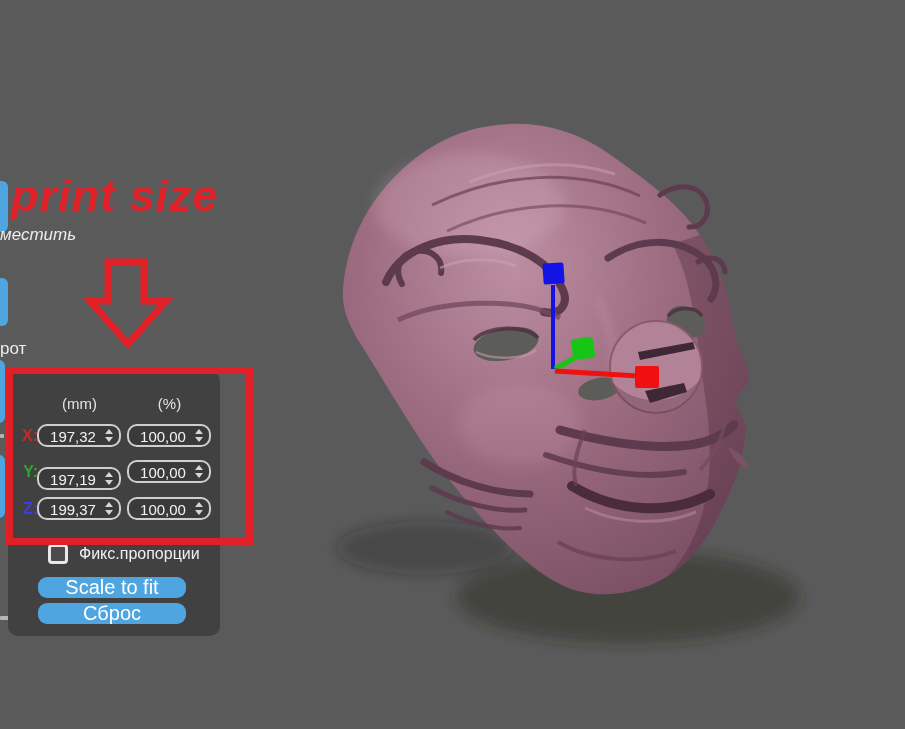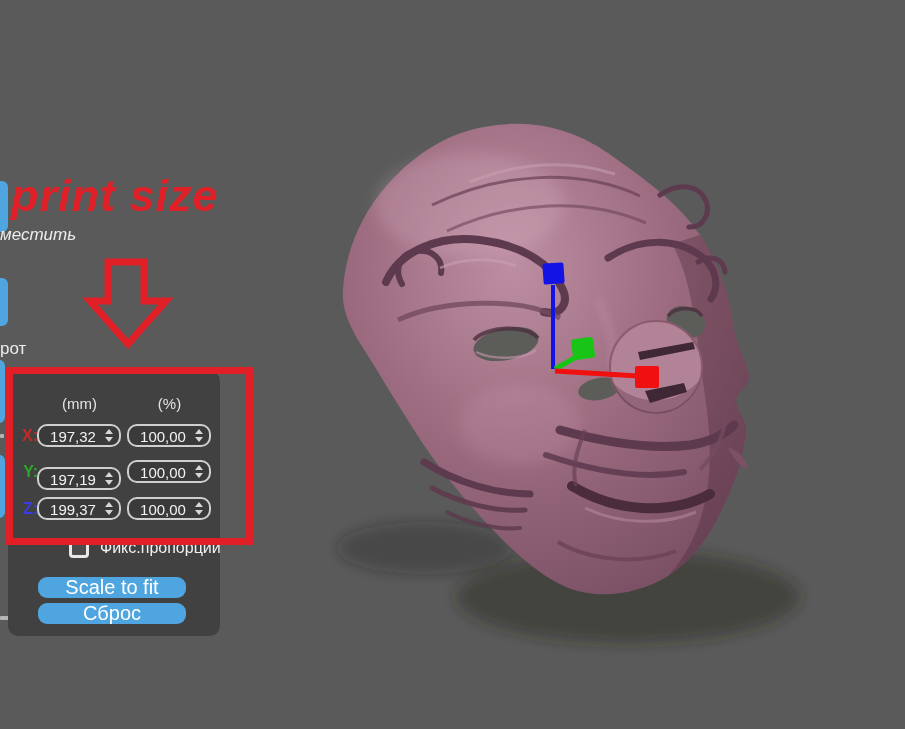--- a/index.html
+++ b/index.html
@@ -55,21 +55,21 @@
   .spin-input .val{
     color:#f2f2f2;font-size:15px;padding-right:12px;
   }
   .spinner{
     position:absolute;right:5px;top:2px;bottom:2px;width:11px;
     display:flex;flex-direction:column;justify-content:center;gap:3px;align-items:center;
   }
   .tri-up{width:0;height:0;border-left:4px solid transparent;border-right:4px solid transparent;border-bottom:5px solid #d6d6d6;}
   .tri-down{width:0;height:0;border-left:4px solid transparent;border-right:4px solid transparent;border-top:5px solid #d6d6d6;}
 
-  #fix-prop-row{position:absolute;left:40px;top:167px;display:flex;align-items:center;gap:11px;margin-left:21px;}
+  #fix-prop-row{position:absolute;left:40px;top:173px;display:flex;align-items:center;gap:11px;}
   #fix-prop-checkbox{
     width:14px;height:14px;border:3px solid #e8e8e8;border-radius:4px;background:#4c4c4c;
   }
   #fix-prop-label{color:#f0f0f0;font-size:16px;white-space:nowrap;}
 
   .panel-btn{
     position:absolute;left:30px;width:148px;height:21px;
     background:var(--accent-blue,#54a7e0);border-radius:9px;
     display:flex;align-items:center;justify-content:center;
     color:#fff;font-size:20px;cursor:pointer;

